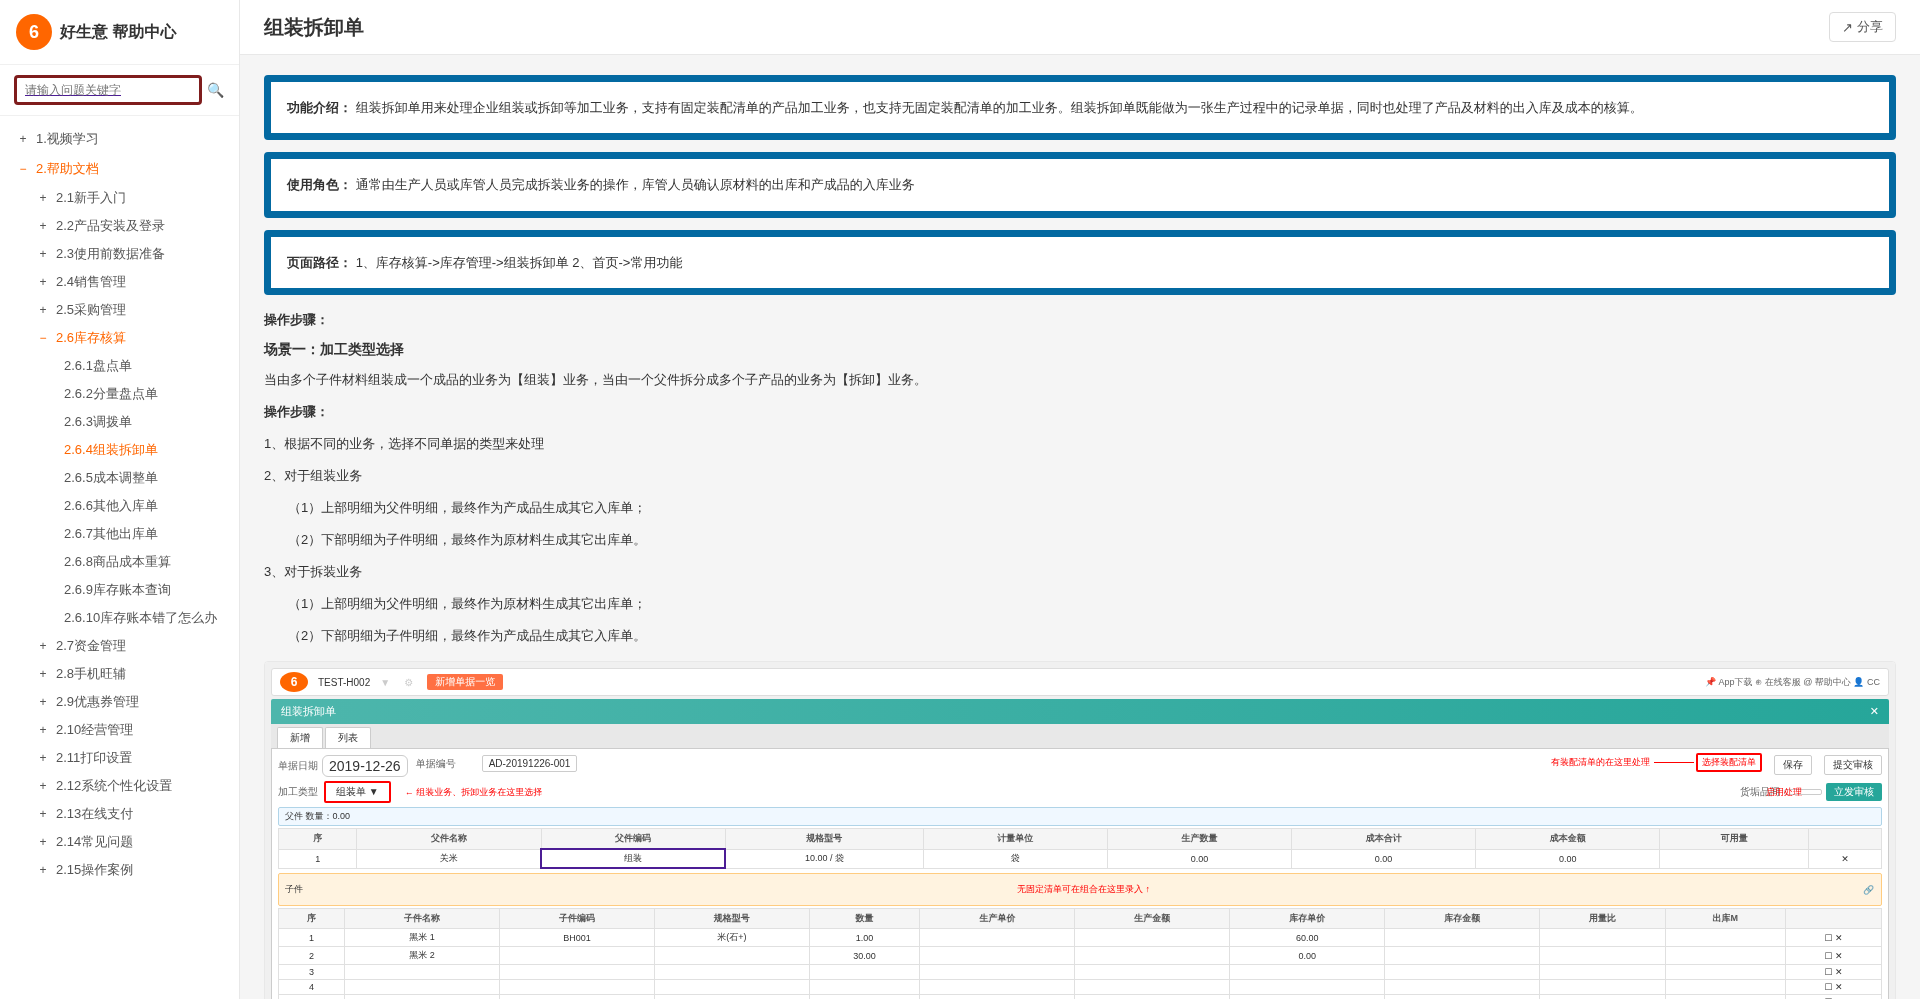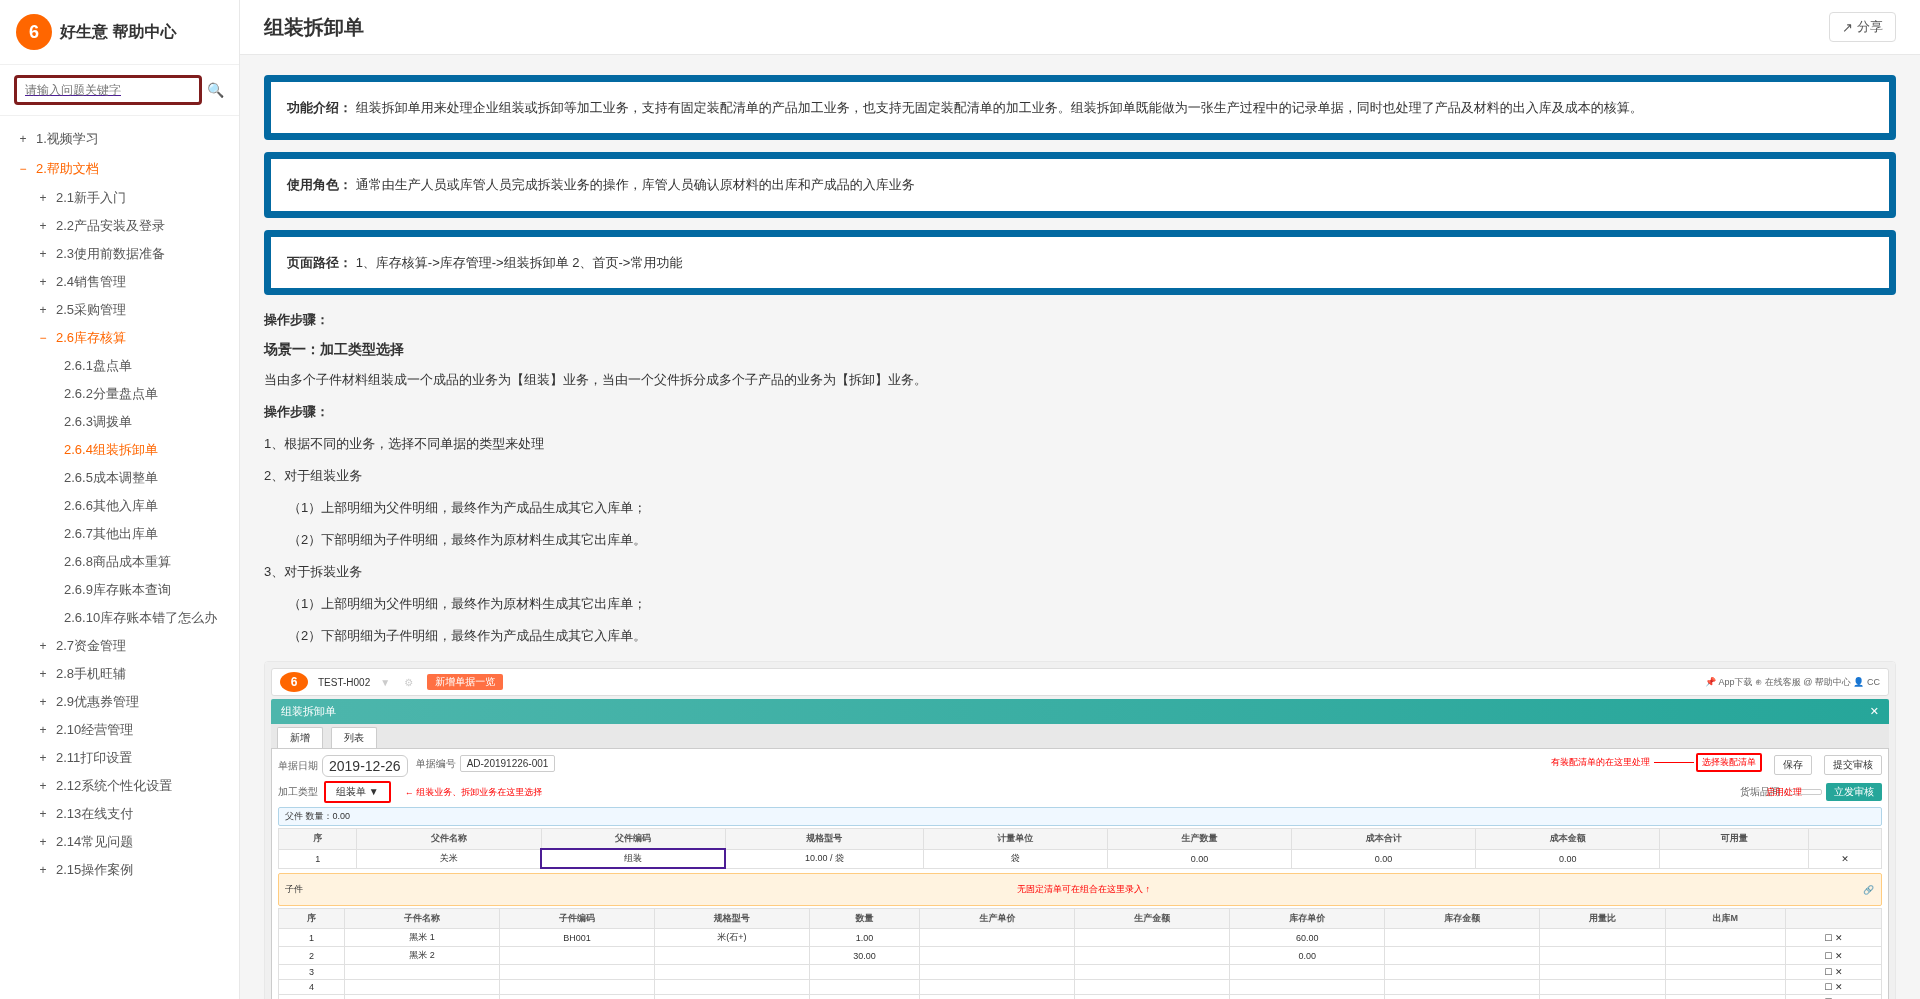--- a/index.html
+++ b/index.html
@@ -391,36 +391,36 @@
           <span style="font-size:9px;color:#666;">📌 App下载 ⊕ 在线客服 @ 帮助中心 👤 CC</span>
         </div>
 
         <div class="sim-title-bar">
           <div style="display:flex;align-items:center;gap:6px;">
             <span>组装拆卸单</span>
           </div>
           <span style="cursor:pointer;">✕</span>
         </div>
 
-        <div style="background:#e8e8e8; display:flex; gap:8px; padding:3px 6px 0; align-items:center;">
+        <div style="background:#e8e8e8; display:flex; gap:2px; padding:3px 6px 0; align-items:center;">
           <div style="background:#fff;border:1px solid #ccc;border-bottom:none;border-radius:2px 2px 0 0;padding:3px 12px;font-size:10px;">新增</div>
           <div style="background:#fff;border:1px solid #ccc;border-bottom:none;border-radius:2px 2px 0 0;padding:3px 12px;font-size:10px;">列表</div>
           <div style="flex:1;"></div>
         </div>
 
         <div style="background:#fff; border:1px solid #ccc; padding:6px; margin-top:0;">
 
           <div style="display:flex; align-items:flex-start; gap:8px; flex-wrap:wrap; position:relative; margin-bottom:4px;">
             <div style="display:flex;align-items:center;gap:4px;font-size:10px;">
               <span style="color:#666;">单据日期</span>
               <span style="border:1px solid #ccc;padding:2px 6px;border-radius:6px;background:#fff;font-size:14px;">2019-12-26</span>
             </div>
             <div style="display:flex;align-items:center;gap:4px;font-size:10px;">
               <span style="color:#666;">单据编号</span>
-              <span style="border:1px solid #ccc;padding:2px 6px;border-radius:2px;background:#fff;font-size:10px;">AD-20191226-001</span>
+              <span style="border:1px solid #ccc;padding:2px 6px;border-radius:2px;background:#fff;font-size:10px;margin-left:22px;">AD-20191226-001</span>
             </div>
 
             <div style="position:absolute;top:-2px;right:120px;color:red;font-size:9px;display:flex;align-items:center;gap:2px;">
               <span>有装配清单的在这里处理</span>
               <span style="display:inline-block;width:40px;height:1px;background:red;margin-left:2px;"></span>
               <span style="border:2px solid red;padding:1px 4px;font-size:9px;border-radius:2px;">选择装配清单</span>
             </div>
             <div style="margin-left:auto; display:flex; gap:12px;">
               <span style="border:1px solid #ccc;padding:2px 8px;border-radius:2px;font-size:10px;background:#fff;">保存</span>
               <span style="border:1px solid #ccc;padding:2px 8px;border-radius:2px;font-size:10px;background:#fff;">提交审核</span>

